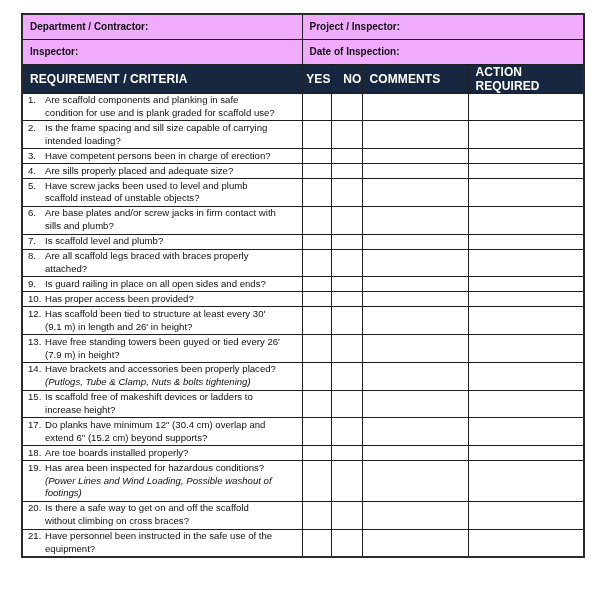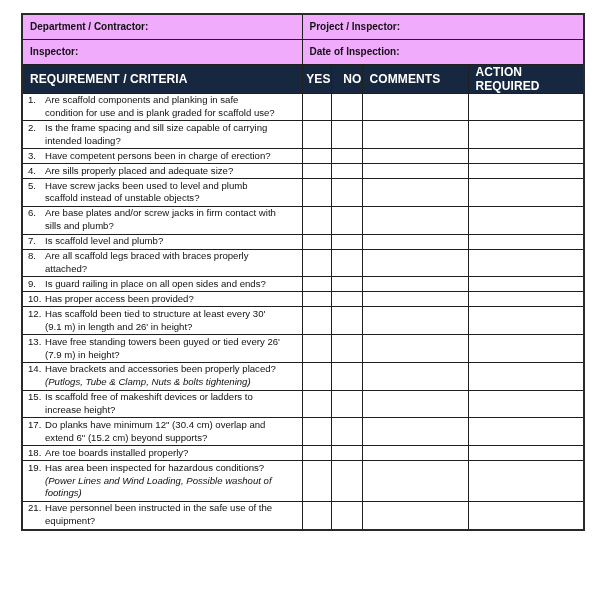--- a/index.html
+++ b/index.html
@@ -281,20 +281,33 @@
             </div>
           </td>
           <td></td>
           <td></td>
           <td></td>
           <td></td>
         </tr>
         <tr>
           <td class="crit">
             <div class="rowflex">
+              <span class="num">20.</span>
+              <div class="txt"><span>Is there a safe way to get on and off the scaffold
+without climbing on cross braces?</span></div>
+            </div>
+          </td>
+          <td></td>
+          <td></td>
+          <td></td>
+          <td></td>
+        </tr>
+        <tr>
+          <td class="crit">
+            <div class="rowflex">
               <span class="num">21.</span>
               <div class="txt"><span>Have personnel been instructed in the safe use of the
 equipment?</span></div>
             </div>
           </td>
           <td></td>
           <td></td>
           <td></td>
           <td></td>
         </tr>

